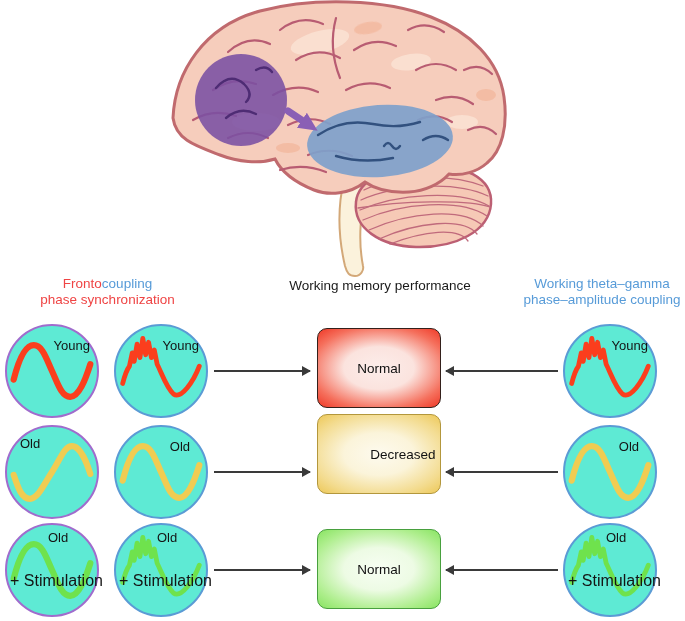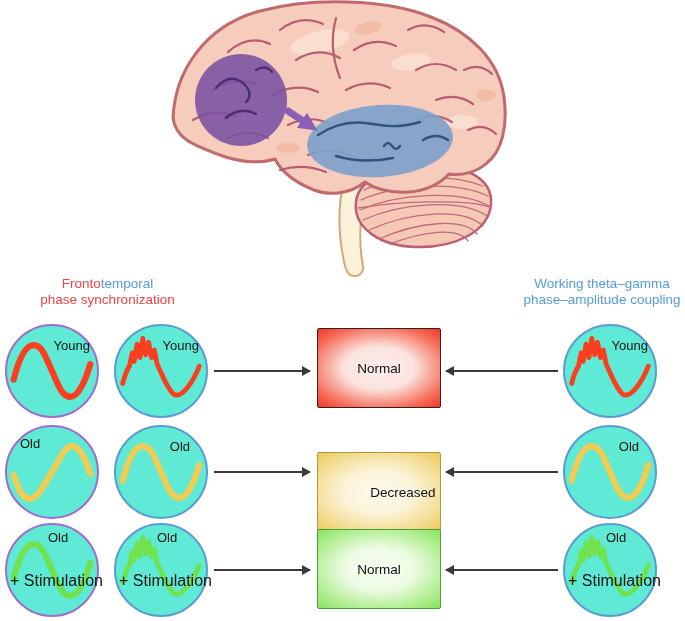--- a/index.html
+++ b/index.html
@@ -24,21 +24,21 @@
   .ring-blue{border:2.5px solid #5b9bd5;}
   .wave{position:absolute;left:0;top:0;width:100%;height:100%;}
   .clabel{position:absolute;font-size:13px;color:#141414;white-space:nowrap;}
   .lbl-tr{top:12px;right:7px;}
   .lbl-tr2{top:12px;right:16px;}
   .lbl-tl{top:9px;left:13px;}
   .lbl-tc{top:5px;left:0;right:0;text-align:center;padding-left:12px;}
   .lbl-stim{top:47px;left:3px;font-size:16px;}
   
   .obox{position:absolute;left:317px;width:124px;height:80px;box-sizing:border-box;
-    display:flex;align-items:center;justify-content:center;font-size:13.5px;border-radius:2px;}
+    display:flex;align-items:center;justify-content:center;font-size:13.5px;border-radius:10px;}
   .obox-red{border:1.7px solid #33201b;
     background:radial-gradient(ellipse 72% 68% at 50% 50%, #fcedea 0%, #fbe3de 40%, #f5705d 78%, #ef3b29 100%);}
   .obox-yellow{border:1.7px solid #b3973c;
     background:radial-gradient(ellipse 72% 68% at 50% 50%, #fdfaee 0%, #fbf4da 40%, #f3db8e 78%, #edc95b 100%);}
   .obox-green{border:1.7px solid #48a03e;
     background:radial-gradient(ellipse 72% 68% at 50% 50%, #f7fef3 0%, #edfbe4 40%, #aeee8d 78%, #8ae464 100%);}
   
   .harrow{position:absolute;height:12px;}
   .harrow .line{position:absolute;top:5.25px;left:0;right:0;height:1.5px;background:#3a3a3a;}
   .harrow .head{position:absolute;top:1px;width:0;height:0;
@@ -122,23 +122,24 @@
         <path d="M 168 156 Q 195 164 225 158"></path>
         <path d="M 255 140 Q 268 132 280 140"></path>
         <path d="M 216 146 q 4 -6 8 0 q 4 6 8 0"></path>
       </g>
 
       <path d="M 120 111 L 138 123" stroke="#8a5fb5" stroke-width="7" stroke-linecap="round" fill="none" marker-end="url(#paHead)"></path>
     </svg>
   </div>
 
   <div class="col-title title-left">
-    <span class="tp">Fronto</span><span class="tb">temporal</span><br>
+    <span class="tp">Fronto</span><span class="tb">coupling</span><br>
     <span class="tp">phase synchronization</span>
   </div>
+  <div class="col-title title-center">Working memory performance</div>
   <div class="col-title title-right">
     <span>Working theta–gamma</span><br>
     <span>phase–amplitude coupling</span>
   </div>
 
   <div class="sig-circle ring-purple" style="left:5px;top:324px;">
     <svg class="wave" viewBox="0 0 94 94">
       <path d="M 7 56 C 12 36 19 20 28 20 C 37 20 41 34 47 47 C 53 60 57 74 66 74 C 75 74 82 56 87 40" fill="none" stroke-width="6.5" stroke-linecap="round" stroke="#fb3e1d"></path>
     </svg>
     <span class="clabel lbl-tr">Young</span>
@@ -184,21 +185,21 @@
       <path d="M 7 56 C 12 36 19 20 28 20 C 37 20 41 34 47 47 C 53 60 57 74 66 74 C 75 74 82 56 87 40" fill="none" stroke-width="6.5" stroke-linecap="round" stroke="#f0cc52"></path>
     </svg>
     <span class="clabel lbl-tr2">Old</span>
   </div>
 
   <div class="harrow to-right" style="left:214px;top:466px;width:96px;">
     <span class="line"></span>
     <span class="head"></span>
   </div>
 
-  <div class="obox obox-yellow" style="top:452px;padding-left:48px;">
+  <div class="obox obox-yellow" style="top:414px;padding-left:48px;">
     <span>Decreased</span>
   </div>
 
   <div class="harrow to-left" style="left:446px;top:466px;width:112px;">
     <span class="line"></span>
     <span class="head"></span>
   </div>
 
   <div class="sig-circle ring-blue" style="left:563px;top:425px;">
     <svg class="wave" viewBox="0 0 94 94">

